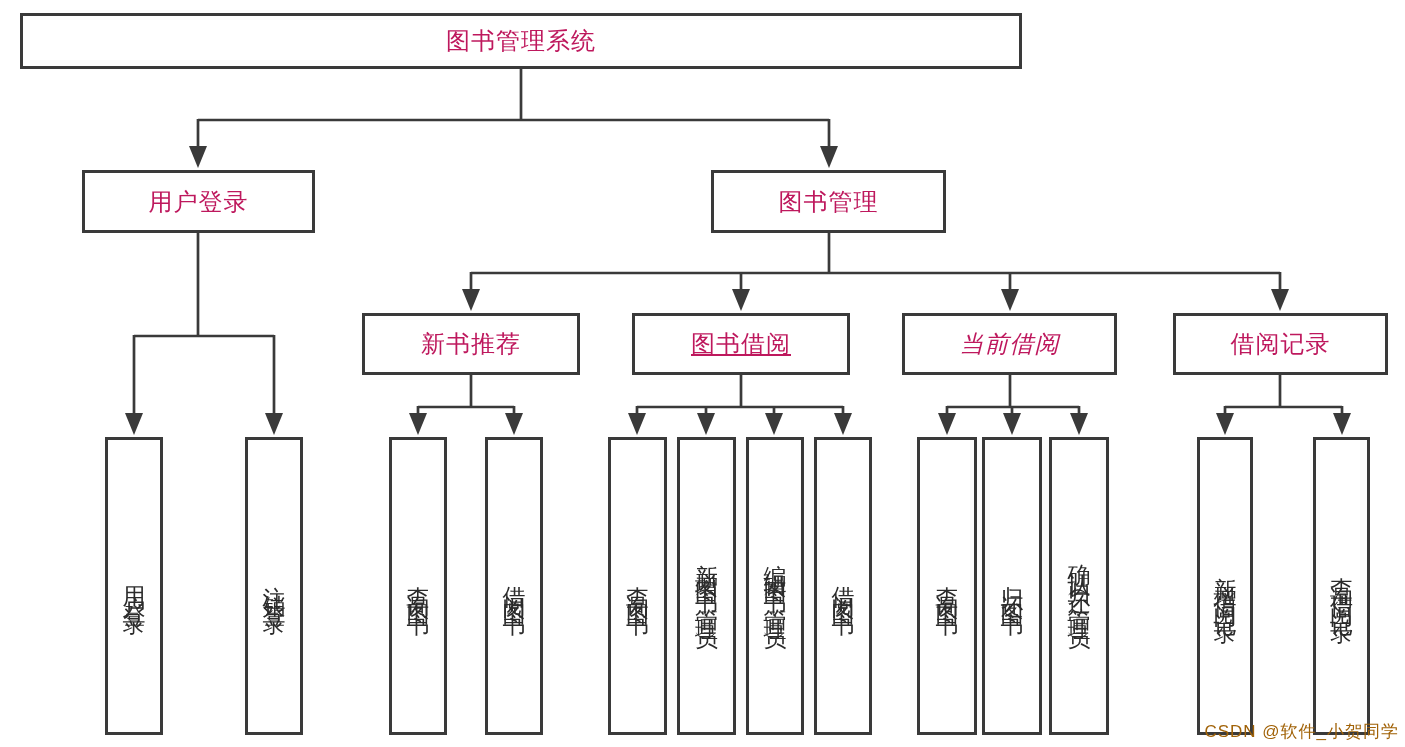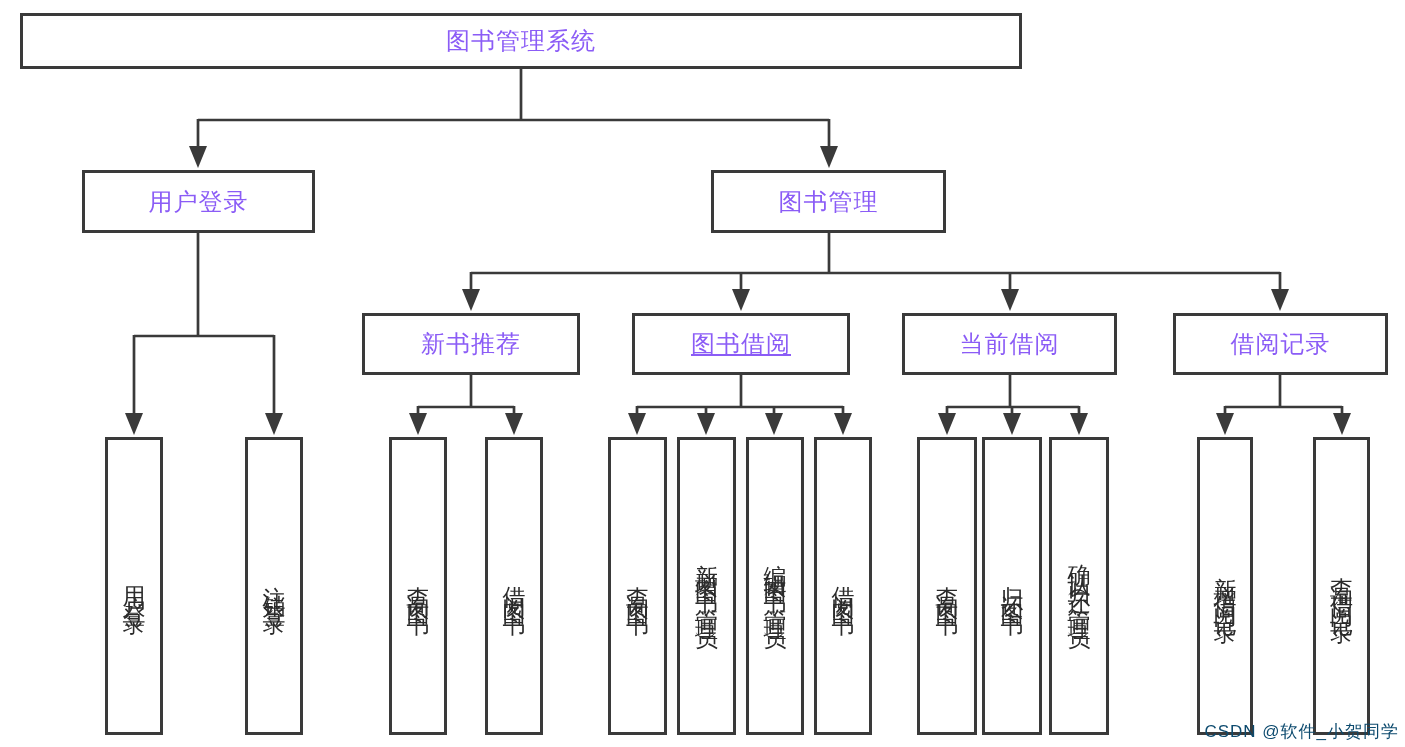--- a/index.html
+++ b/index.html
@@ -17,21 +17,21 @@
     width: 1405px; height: 747px;
   }
   .node {
     position: absolute;
     box-sizing: border-box;
     background: #ffffff;
     border: 3px solid #3a3a3a;
     display: flex;
     align-items: center;
     justify-content: center;
-    color: #8b5cf6;
+    color: #be185d;
     font-size: 24px;
     letter-spacing: 1px;
     white-space: nowrap;
   }
   .leaf {
     position: absolute;
     box-sizing: border-box;
     background: #ffffff;
     border: 3px solid #3a3a3a;
     display: flex;
@@ -43,21 +43,21 @@
     writing-mode: vertical-rl;
     text-orientation: mixed;
     font-size: 23px;
     letter-spacing: 9px;
     line-height: 1;
   }
   .watermark {
     position: absolute;
     right: 6px;
     bottom: 4px;
-    color: #0c4a6e;
+    color: #a16207;
     font-size: 17px;
     letter-spacing: 1px;
     z-index: 5;
   }
 </style>
 </head>
 <body>
 
 <div id="stage">
 
@@ -130,21 +130,21 @@
     </g>
   </svg>
 
   <div class="node" style="left:20px; top:13px; width:1002px; height:56px;">图书管理系统</div>
 
   <div class="node" style="left:82px; top:170px; width:233px; height:63px;">用户登录</div>
   <div class="node" style="left:362px; top:313px; width:218px; height:62px;">新书推荐</div>
 
   <div class="node" style="left:711px; top:170px; width:235px; height:63px;">图书管理</div>
   <div class="node" style="left:632px; top:313px; width:218px; height:62px;text-decoration:underline;">图书借阅</div>
-  <div class="node" style="left:902px; top:313px; width:215px; height:62px;">当前借阅</div>
+  <div class="node" style="left:902px; top:313px; width:215px; height:62px;font-style:italic;">当前借阅</div>
   <div class="node" style="left:1173px; top:313px; width:215px; height:62px;">借阅记录</div>
 
   <div class="leaf" style="left:105px; top:437px; width:58px; height:298px;">
     <span class="vtext">用户登录</span>
   </div>
   <div class="leaf" style="left:245px; top:437px; width:58px; height:298px;">
     <span class="vtext">注销登录</span>
   </div>
 
   <div class="leaf" style="left:389px; top:437px; width:58px; height:298px;">

